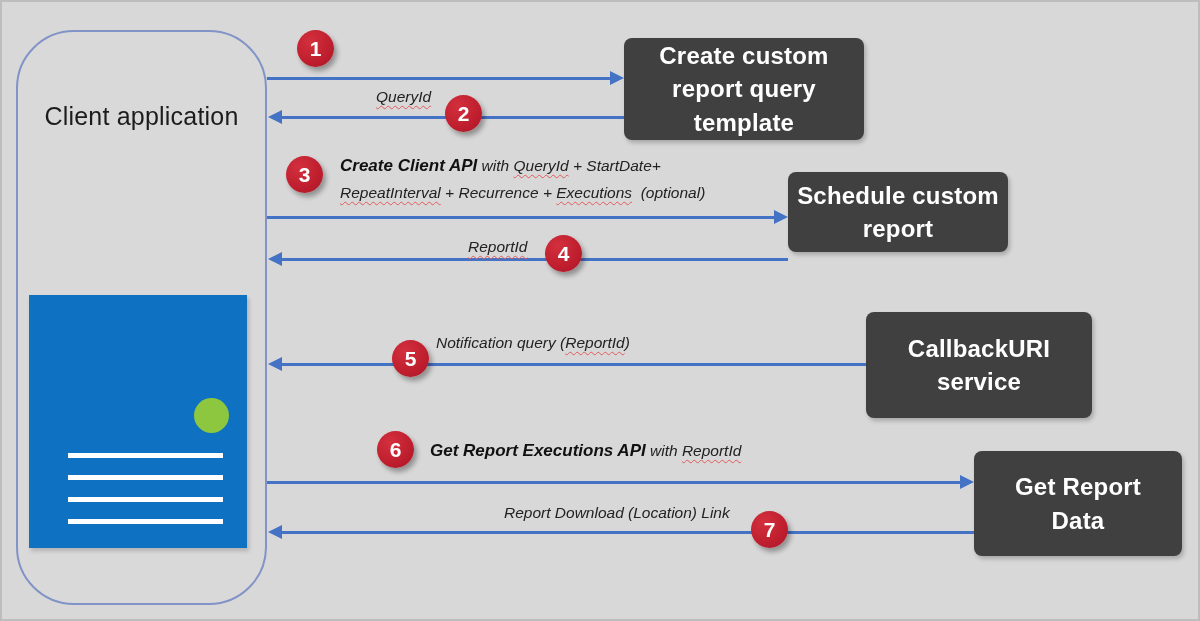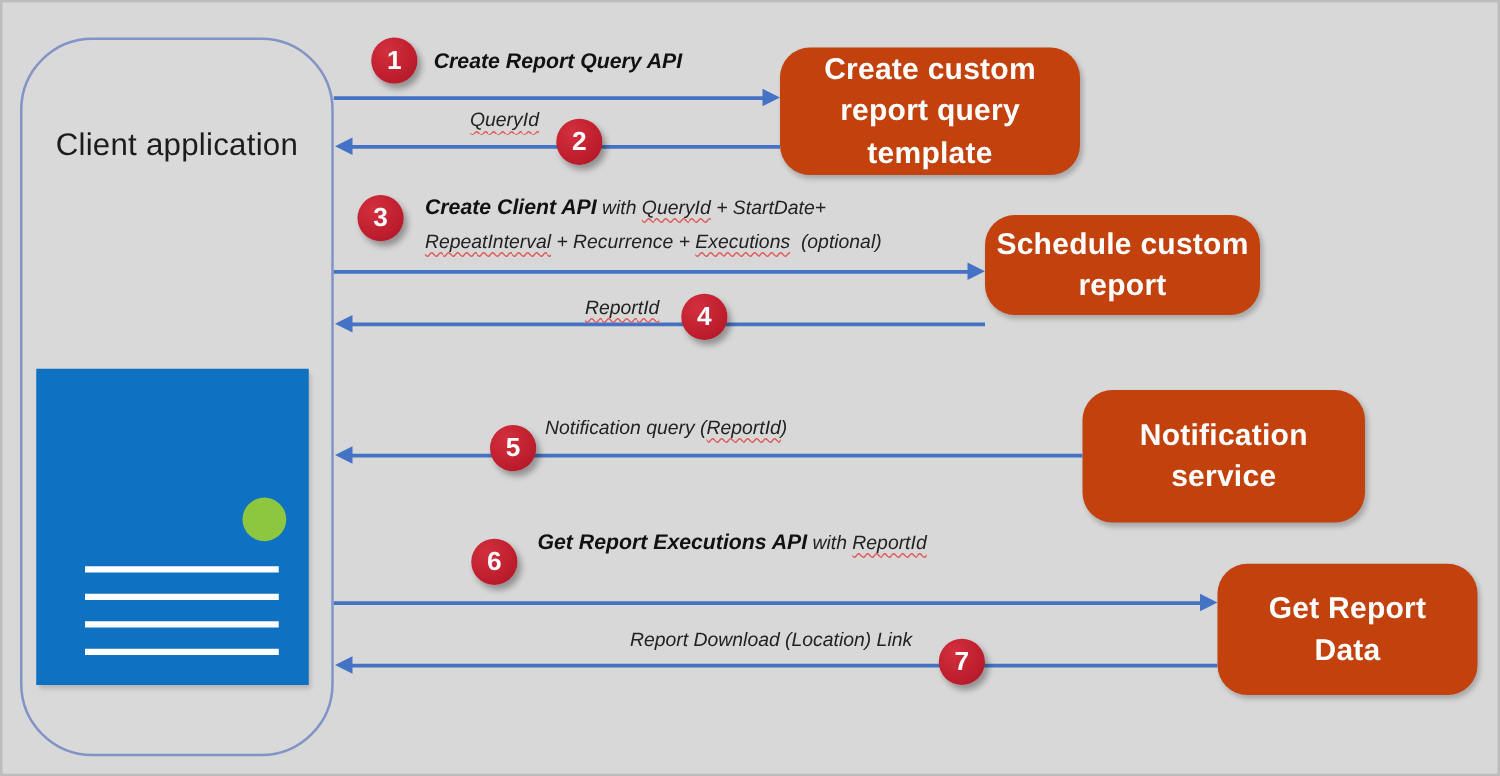--- a/index.html
+++ b/index.html
@@ -40,22 +40,22 @@
     background: #8dc63f;
   }
   .doc-line {
     position: absolute; left: 39px; width: 155px; height: 5px;
     background: #ffffff;
   }
 
   
   .svc {
     position: absolute;
-    background: #c2410c;
-    border-radius: 24px;
+    background: #404040;
+    border-radius: 8px;
     color: #ffffff;
     display: flex; align-items: center; justify-content: center;
     text-align: center;
     font-size: 24px; font-weight: 600; line-height: 1.38;
     white-space: pre-line;
     box-shadow: 2px 3px 4px rgba(0,0,0,0.22);
     letter-spacing: 0.2px;
   }
   #svc-create-query { left: 622px; top: 36px;  width: 240px; height: 102px; }
   #svc-schedule     { left: 786px; top: 170px; width: 220px; height: 80px; }
@@ -99,21 +99,21 @@
     white-space: pre-wrap; line-height: 27px;
   }
   .flow-label .b  { font-weight: 700; color: #111111; font-size: 17px; }
   .flow-label .sp { text-decoration: underline wavy #e05a5a; text-decoration-thickness: 1px;
                     text-underline-offset: 3px; text-decoration-skip-ink: none; }
   #label-1 { left: 345px; top: 33px; }
   #label-2 { left: 374px; top: 81px; }
   #label-3 { left: 338px; top: 150px; }
   #label-4 { left: 466px; top: 231px; }
   #label-5 { left: 434px; top: 327px; }
-  #label-6 { left: 428px; top: 418px; }
+  #label-6 { left: 428px; top: 435px; }
   #label-7 { left: 502px; top: 497px; }
 </style>
 </head>
 <body>
 
 <div id="canvas">
 
   <div class="client-box"></div>
   <div class="client-label">Client application</div>
 
@@ -123,21 +123,21 @@
     <div class="doc-line" style="top:180px"></div>
     <div class="doc-line" style="top:202px"></div>
     <div class="doc-line" style="top:224px"></div>
   </div>
 
   <div class="svc" id="svc-create-query">Create custom
 report query
 template</div>
   <div class="svc" id="svc-schedule">Schedule custom
 report</div>
-  <div class="svc" id="svc-notification">Notification
+  <div class="svc" id="svc-notification">CallbackURI
 service</div>
   <div class="svc" id="svc-get-data">Get Report
 Data</div>
 
   <div class="arrow" id="arrow-1">
     <div class="head right"></div>
   </div>
   <div class="arrow" id="arrow-2">
     <div class="head left"></div>
   </div>
@@ -158,21 +158,20 @@
   </div>
 
   <div class="badge" id="badge-1">1</div>
   <div class="badge" id="badge-2">2</div>
   <div class="badge" id="badge-3">3</div>
   <div class="badge" id="badge-4">4</div>
   <div class="badge" id="badge-5">5</div>
   <div class="badge" id="badge-6">6</div>
   <div class="badge" id="badge-7">7</div>
 
-  <div class="flow-label" id="label-1"><span class="b">Create Report Query API</span></div>
   <div class="flow-label" id="label-2"><span class="sp">QueryId</span></div>
   <div class="flow-label" id="label-3"><span class="b">Create Client API</span><span> with </span><span class="sp">QueryId</span><span> + StartDate+</span><br><span class="sp">RepeatInterval</span><span> + Recurrence + </span><span class="sp">Executions</span><span>  (optional)</span></div>
   <div class="flow-label" id="label-4"><span class="sp">ReportId</span></div>
   <div class="flow-label" id="label-5"><span>Notification query (</span><span class="sp">ReportId</span><span>)</span></div>
   <div class="flow-label" id="label-6"><span class="b">Get Report Executions API</span><span> with </span><span class="sp">ReportId</span></div>
   <div class="flow-label" id="label-7"><span>Report Download (Location) Link</span></div>
 
 </div>
 
 </body></html>

